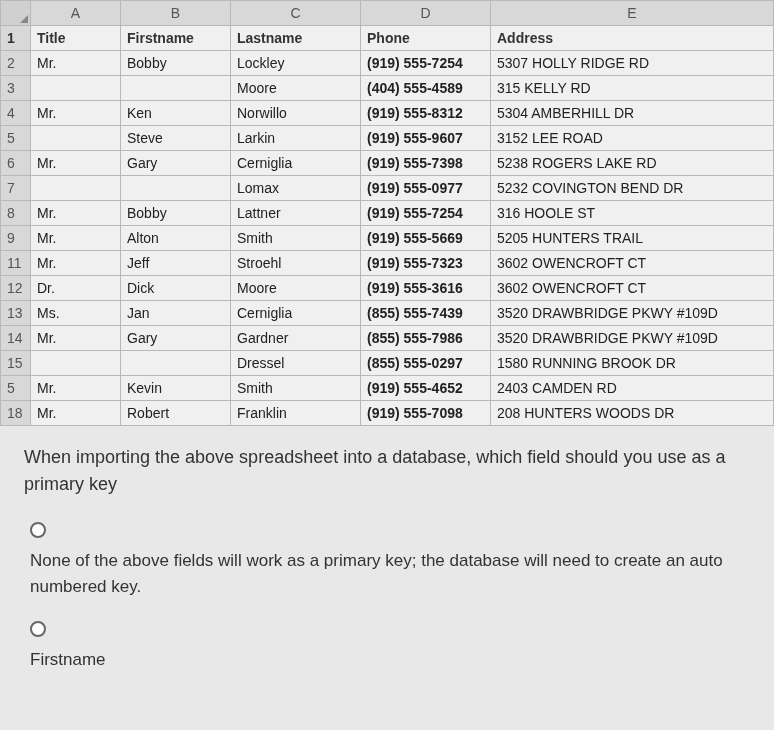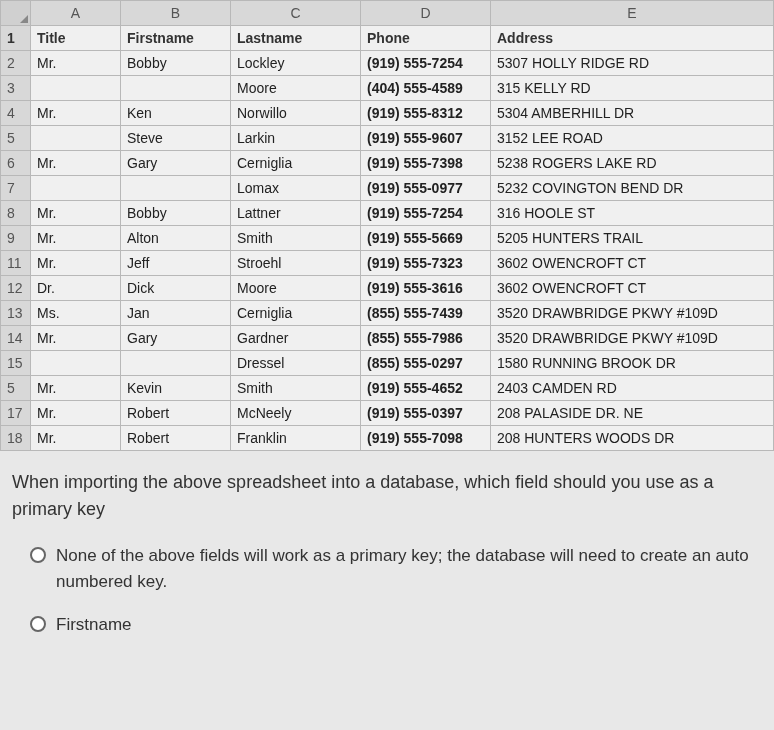--- a/index.html
+++ b/index.html
@@ -59,35 +59,36 @@
     .col-a { width: 90px; }
     .col-b { width: 110px; }
     .col-c { width: 130px; }
     .col-d { width: 130px; font-weight: bold; }
     .col-e { min-width: 240px; }
     .header-row td {
       font-weight: bold;
       color: #333;
     }
     .question-block {
-      padding: 18px 12px 10px 12px;
+      padding: 18px 12px 10px 24px;
       font-size: 18px;
       line-height: 1.5;
       color: #333;
     }
     .options {
       padding: 10px 12px 20px 30px;
     }
     .option {
       display: flex;
       align-items: flex-start;
       gap: 10px;
       margin-bottom: 18px;
       font-size: 17px;
       color: #333;
+      flex-direction: column;
     }
     .radio {
       width: 16px;
       height: 16px;
       border: 2px solid #666;
       border-radius: 50%;
       margin-top: 4px;
       flex-shrink: 0;
       background: #fff;
     }
@@ -224,28 +225,20 @@
       </tr>
       <tr>
         <td class="row-header">5</td>
         <td class="col-a">Mr.</td>
         <td class="col-b">Kevin</td>
         <td class="col-c">Smith</td>
         <td class="col-d">(919) 555-4652</td>
         <td class="col-e">2403 CAMDEN RD</td>
       </tr>
       <tr>
-        <td class="row-header">17</td>
-        <td class="col-a">Mr.</td>
-        <td class="col-b">Robert</td>
-        <td class="col-c">McNeely</td>
-        <td class="col-d">(919) 555-0397</td>
-        <td class="col-e">208 PALASIDE DR. NE</td>
-      </tr>
-      <tr>
         <td class="row-header">18</td>
         <td class="col-a">Mr.</td>
         <td class="col-b">Robert</td>
         <td class="col-c">Franklin</td>
         <td class="col-d">(919) 555-7098</td>
         <td class="col-e">208 HUNTERS WOODS DR</td>
       </tr>
     </tbody>
 </table>
 

